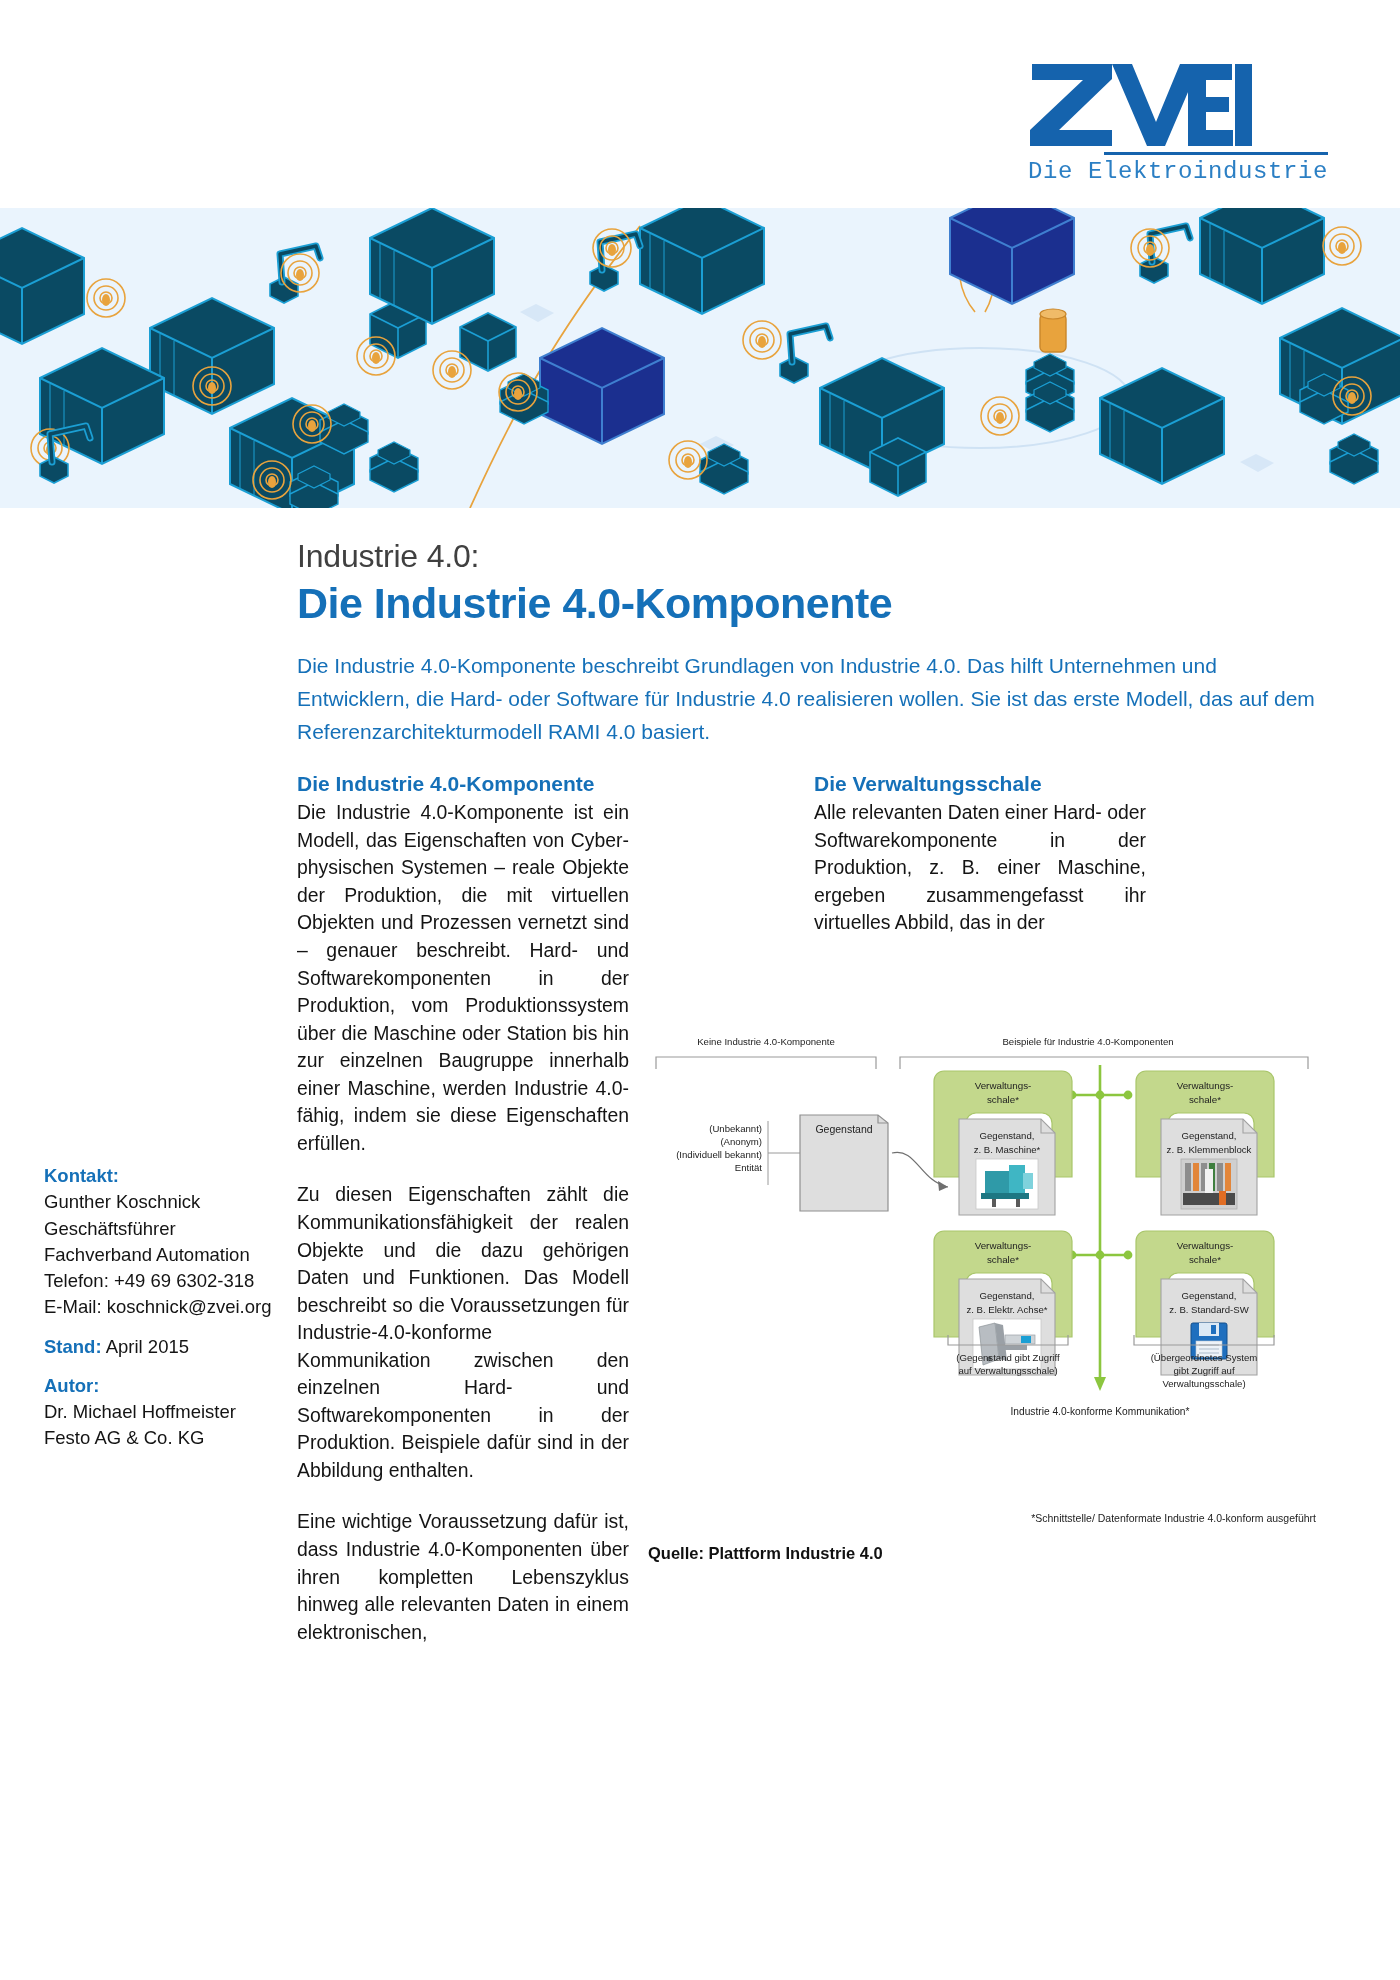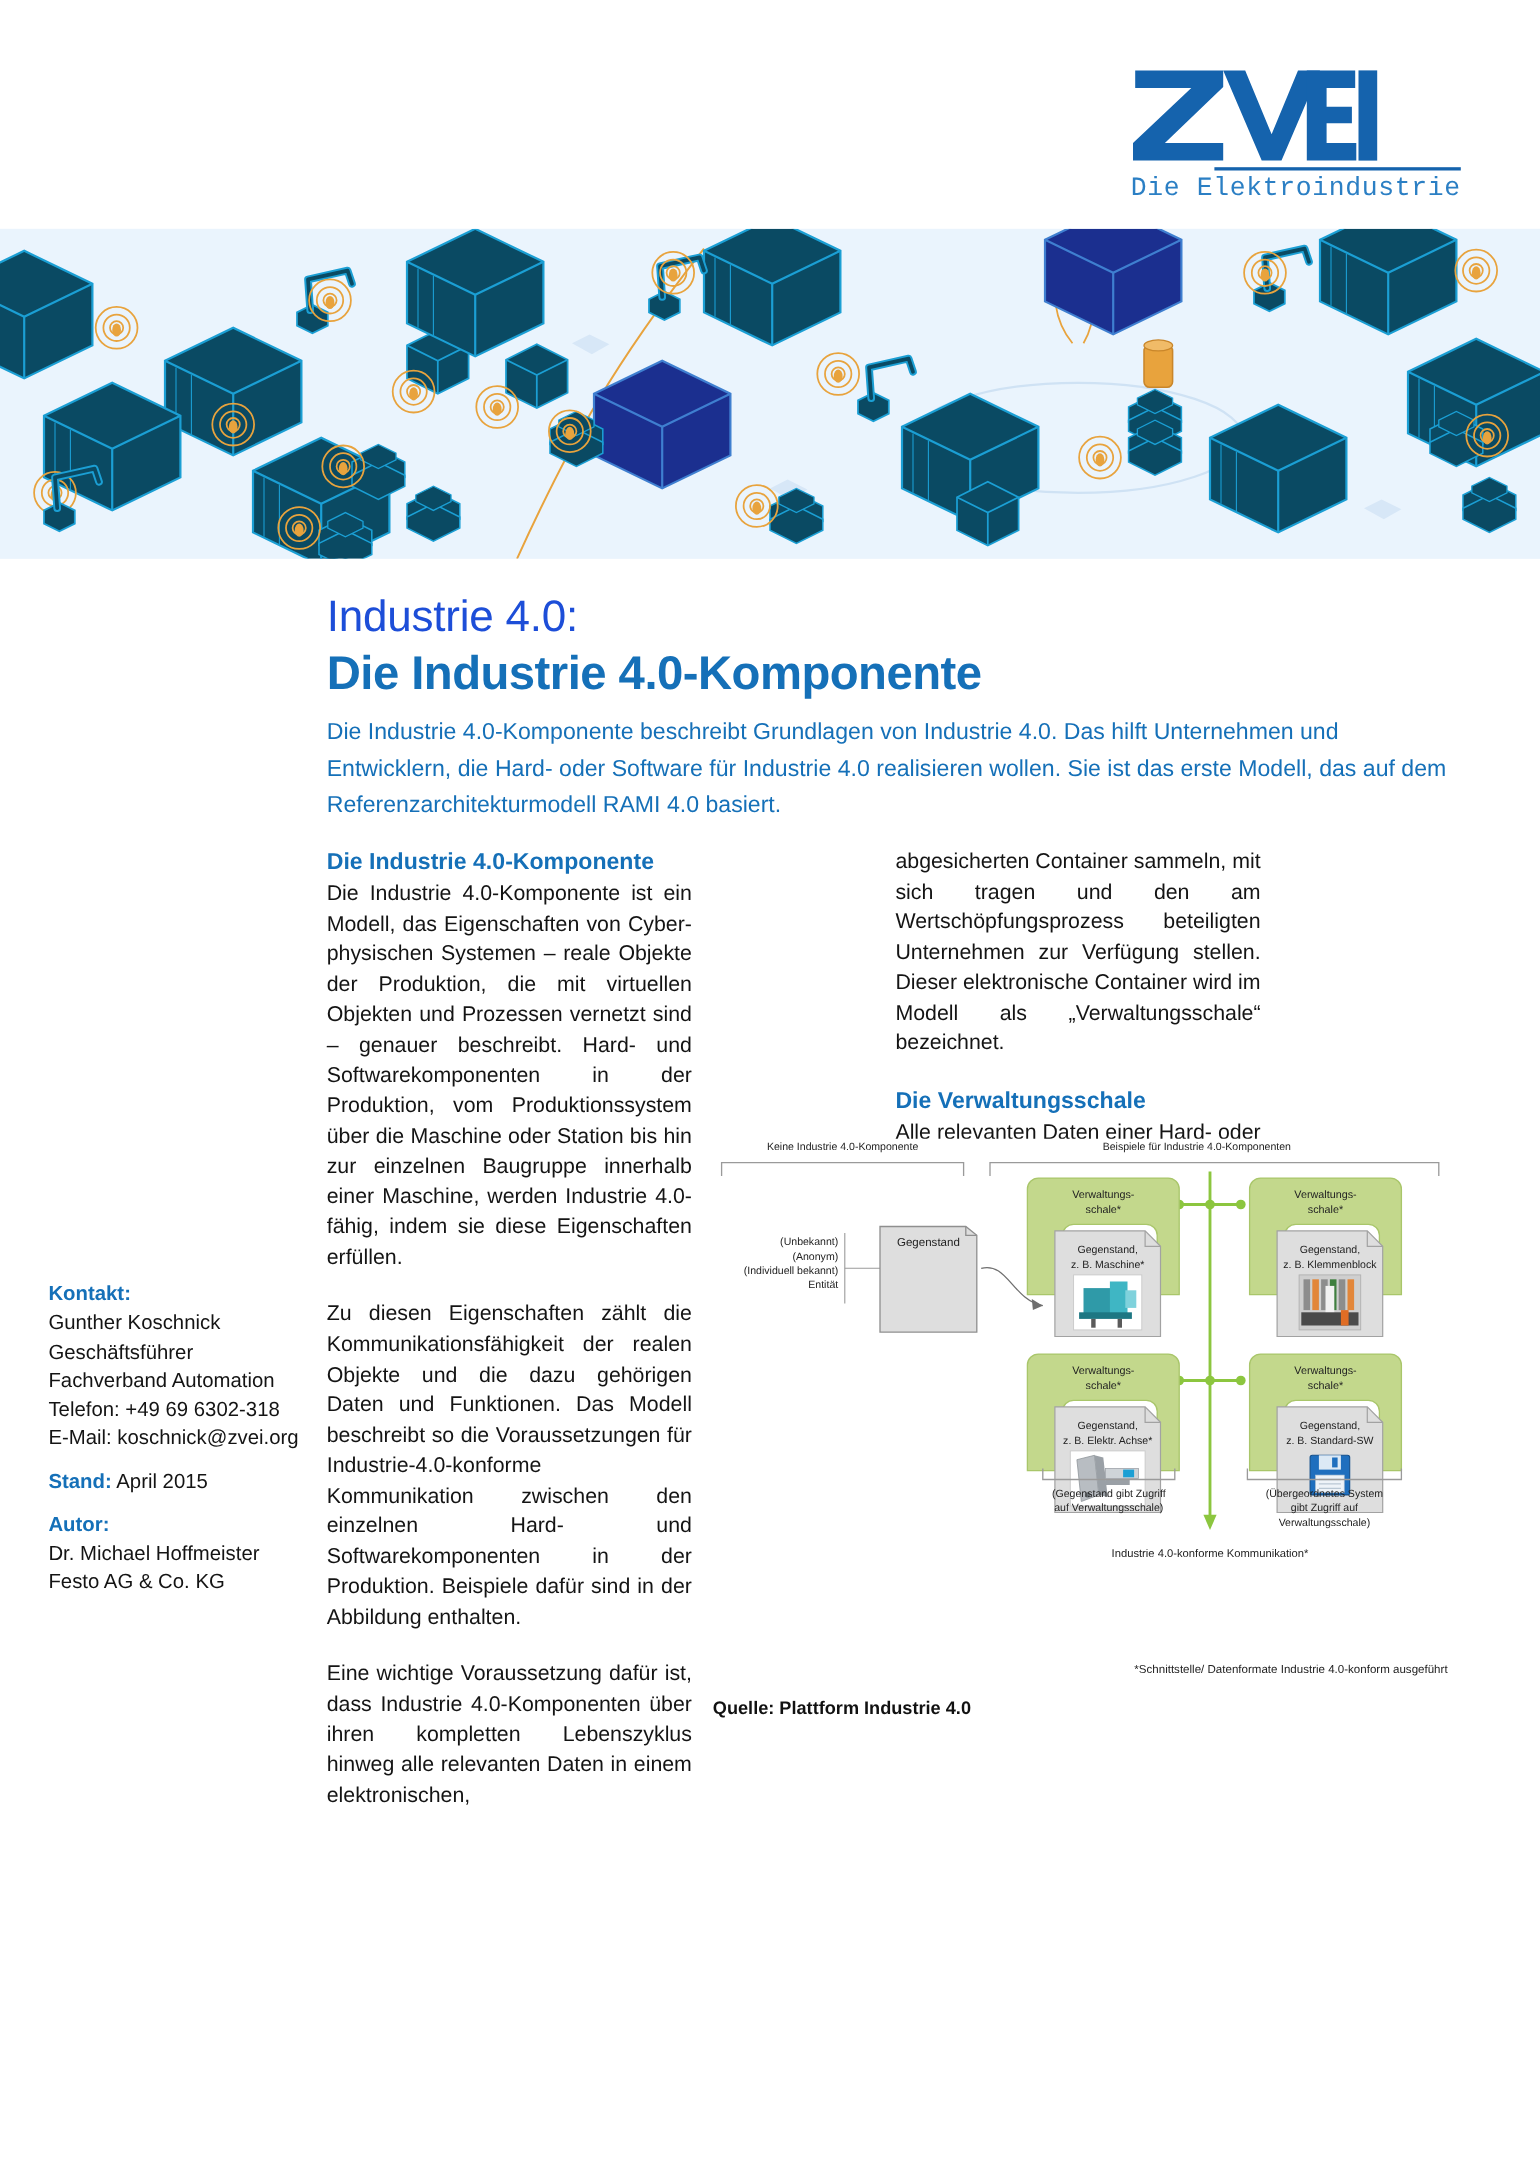--- a/index.html
+++ b/index.html
@@ -82,22 +82,22 @@
   .rail-line { display: block; }
 
   
   .title-wrap {
     position: absolute;
     left: 297px;
     top: 30px;
     width: 1020px;
   }
   .kicker {
-    font-size: 40px;
-    color: #1d4ed8;
+    font-size: 32px;
+    color: #404040;
     line-height: 1.18;
     letter-spacing: -0.2px;
   }
   .headline {
     font-size: 43px;
     font-weight: bold;
     color: #1570b8;
     line-height: 1.18;
     letter-spacing: -0.5px;
     margin-top: 2px;
@@ -318,21 +318,20 @@
   <div class="lede">Die Industrie 4.0-Komponente beschreibt Grundlagen von Industrie 4.0. Das hilft Unternehmen und Entwicklern, die Hard- oder Software für Industrie 4.0 realisieren wollen. Sie ist das erste Modell, das auf dem Referenzarchitekturmodell RAMI 4.0 basiert.</div>
 
   <div class="col col-left">
     <div class="sec-h">Die Industrie 4.0-Komponente</div>
     <p>Die Industrie 4.0-Komponente ist ein Modell, das Eigenschaften von Cyber-physischen Systemen – reale Objekte der Produktion, die mit virtuellen Objekten und Prozessen vernetzt sind – genauer beschreibt. Hard- und Softwarekomponenten in der Produktion, vom Produktionssystem über die Maschine oder Station bis hin zur einzelnen Baugruppe innerhalb einer Maschine, werden Industrie 4.0-fähig, indem sie diese Eigenschaften erfüllen.</p>
     <p>Zu diesen Eigenschaften zählt die Kommunikationsfähigkeit der realen Objekte und die dazu gehörigen Daten und Funktionen. Das Modell beschreibt so die Voraussetzungen für Industrie-4.0-konforme Kommunikation zwischen den einzelnen Hard- und Softwarekomponenten in der Produktion. Beispiele dafür sind in der Abbildung enthalten.</p>
     <p>Eine wichtige Voraussetzung dafür ist, dass Industrie 4.0-Komponenten über ihren kompletten Lebenszyklus hinweg alle relevanten Daten in einem elektronischen,</p>
   </div>
 
   <div class="col col-right">
-    <p>abgesicherten Container sammeln, mit sich tragen und den am Wertschöpfungsprozess beteiligten Unternehmen zur Verfügung stellen. Dieser elektronische Container wird im Modell als „Verwaltungsschale“ bezeichnet.</p>
     <div class="sec-h">Die Verwaltungsschale</div>
     <p>Alle relevanten Daten einer Hard- oder Softwarekomponente in der Produktion, z. B. einer Maschine, ergeben zusammengefasst ihr virtuelles Abbild, das in der</p>
   </div>
 
   <div class="rail">
     <div class="rail-group">
       <span class="rail-line rail-h">Kontakt:</span>
       <span class="rail-line">Gunther Koschnick</span>
       <span class="rail-line">Geschäftsführer</span>
       <span class="rail-line">Fachverband Automation</span>

